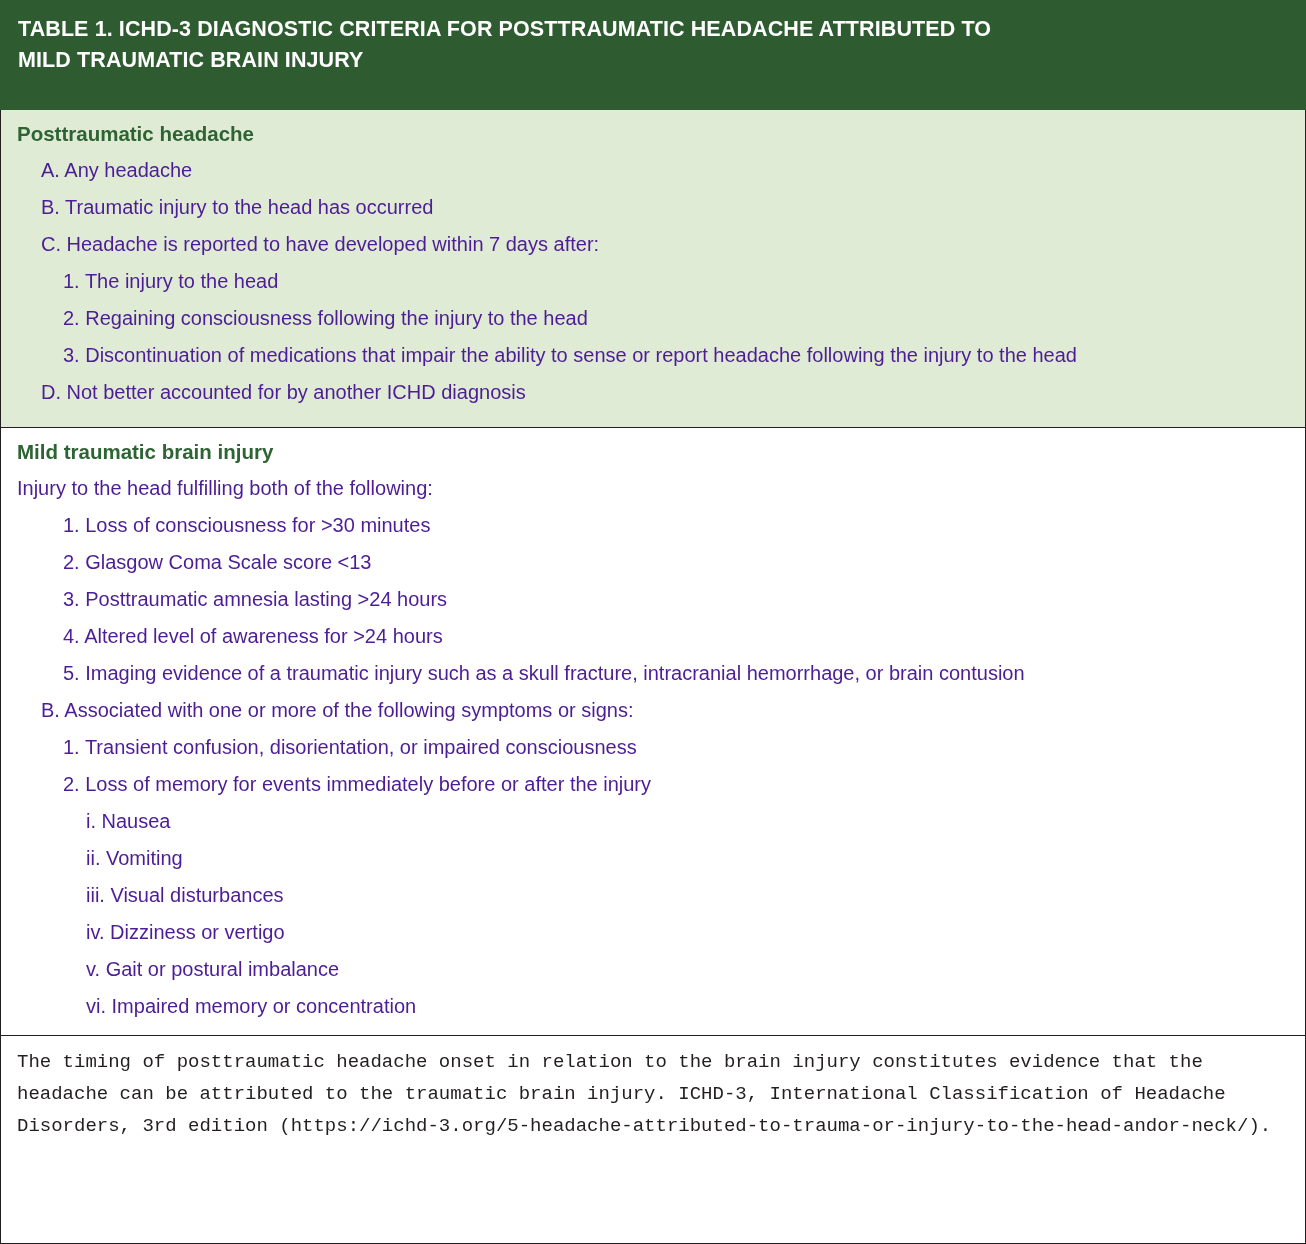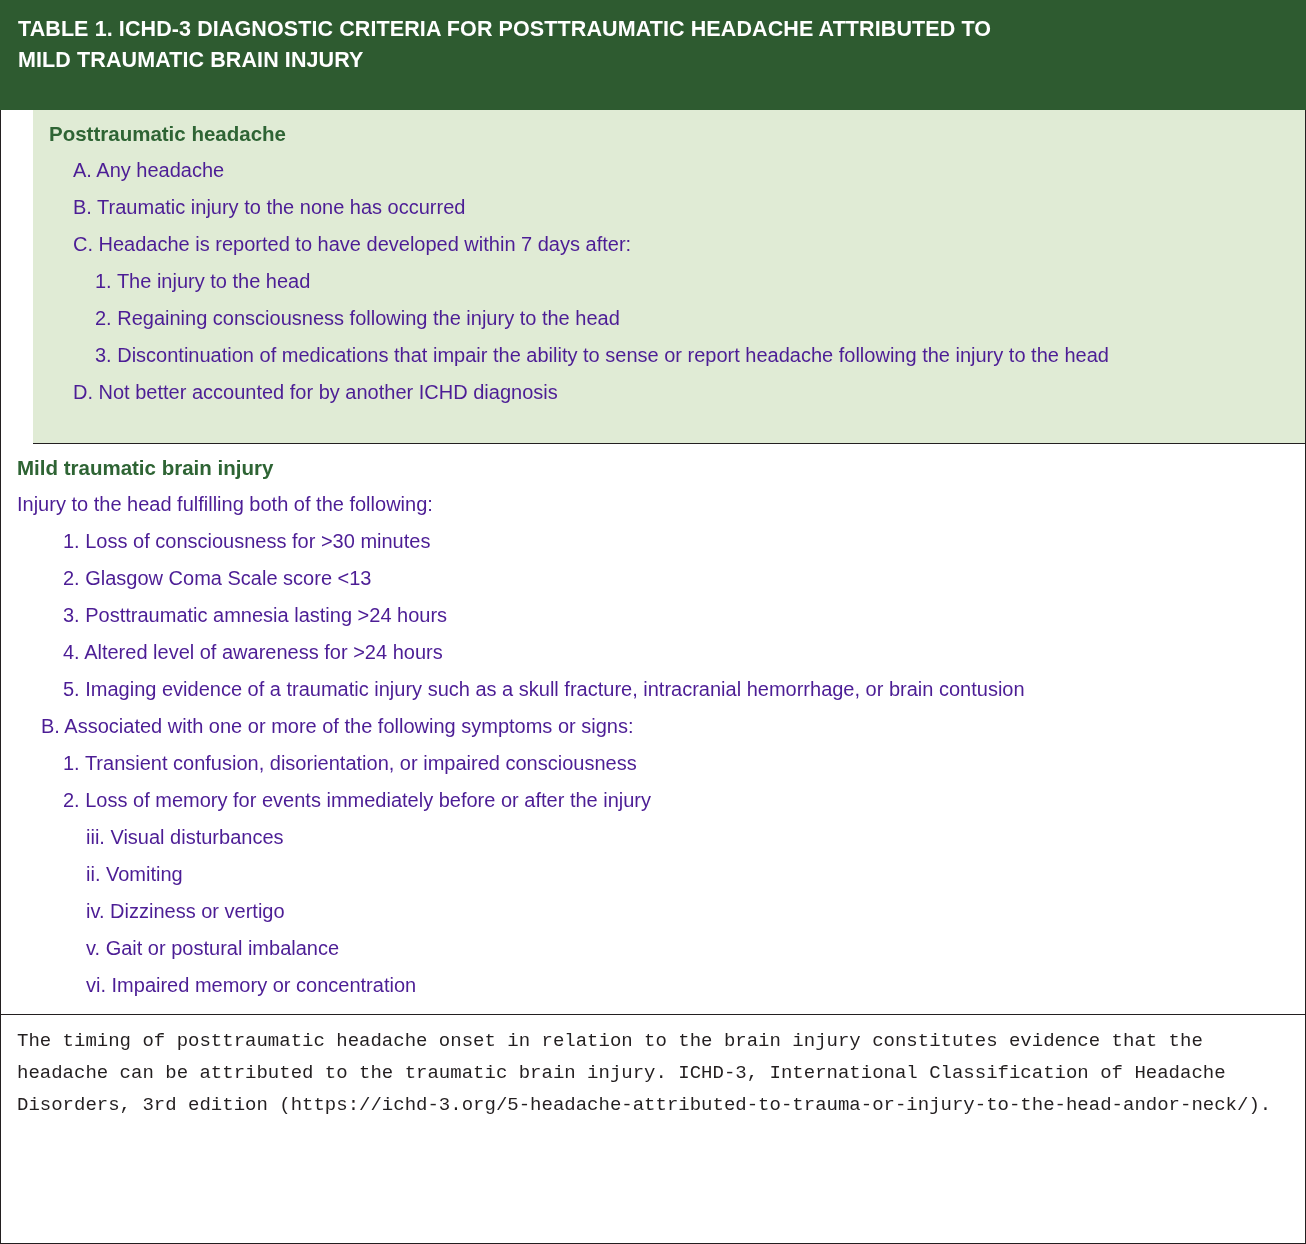--- a/index.html
+++ b/index.html
@@ -48,22 +48,21 @@
   }
 
   
   .section {
     box-sizing: border-box;
     padding: 9px 14px 10px 14px;
   }
   .section.shaded {
     background: #E0EBD5;
     border-bottom: 1.5px solid #231f20;
-    padding-bottom: 32px;
-    margin-left: 32px;
+    padding-bottom: 16px;
   }
   .section.plain {
     background: #ffffff;
   }
 
   .section-title {
     color: #2E6434;
     font-weight: bold;
     font-size: 20.5px;
     line-height: 30px;
@@ -106,41 +105,42 @@
   <div class="table-header">
     <div class="title-line">TABLE 1. ICHD-3 DIAGNOSTIC CRITERIA FOR POSTTRAUMATIC HEADACHE ATTRIBUTED TO</div>
     <div class="title-line">MILD TRAUMATIC BRAIN INJURY</div>
   </div>
 
   <div class="table-body">
 
     <div class="section shaded">
       <div class="section-title">Posttraumatic headache</div>
       <div class="row lvl1">A. Any headache</div>
-      <div class="row lvl1">B. Traumatic injury to the none has occurred</div>
+      <div class="row lvl1">B. Traumatic injury to the head has occurred</div>
       <div class="row lvl1">C. Headache is reported to have developed within 7 days after:</div>
       <div class="row lvl2">1. The injury to the head</div>
       <div class="row lvl2">2. Regaining consciousness following the injury to the head</div>
       <div class="row lvl2">3. Discontinuation of medications that impair the ability to sense or report headache following the injury to the head</div>
       <div class="row lvl1">D. Not better accounted for by another ICHD diagnosis</div>
     </div>
 
     <div class="section plain">
       <div class="section-title">Mild traumatic brain injury</div>
       <div class="row lvl0">Injury to the head fulfilling both of the following:</div>
       <div class="row lvl2">1. Loss of consciousness for &gt;30 minutes</div>
       <div class="row lvl2">2. Glasgow Coma Scale score &lt;13</div>
       <div class="row lvl2">3. Posttraumatic amnesia lasting &gt;24 hours</div>
       <div class="row lvl2">4. Altered level of awareness for &gt;24 hours</div>
       <div class="row lvl2">5. Imaging evidence of a traumatic injury such as a skull fracture, intracranial hemorrhage, or brain contusion</div>
       <div class="row lvl1">B. Associated with one or more of the following symptoms or signs:</div>
       <div class="row lvl2">1. Transient confusion, disorientation, or impaired consciousness</div>
       <div class="row lvl2">2. Loss of memory for events immediately before or after the injury</div>
+      <div class="row lvl3">i. Nausea</div>
+      <div class="row lvl3">ii. Vomiting</div>
       <div class="row lvl3">iii. Visual disturbances</div>
-      <div class="row lvl3">ii. Vomiting</div>
       <div class="row lvl3">iv. Dizziness or vertigo</div>
       <div class="row lvl3">v. Gait or postural imbalance</div>
       <div class="row lvl3">vi. Impaired memory or concentration</div>
     </div>
 
     <div class="footnote">
       <p>The timing of posttraumatic headache onset in relation to the brain injury constitutes evidence that the headache can be attributed to the traumatic brain injury. ICHD-3, International Classification of Headache Disorders, 3rd edition (https://ichd-3.org/5-headache-attributed-to-trauma-or-injury-to-the-head-andor-neck/).</p>
     </div>
 
   </div>

